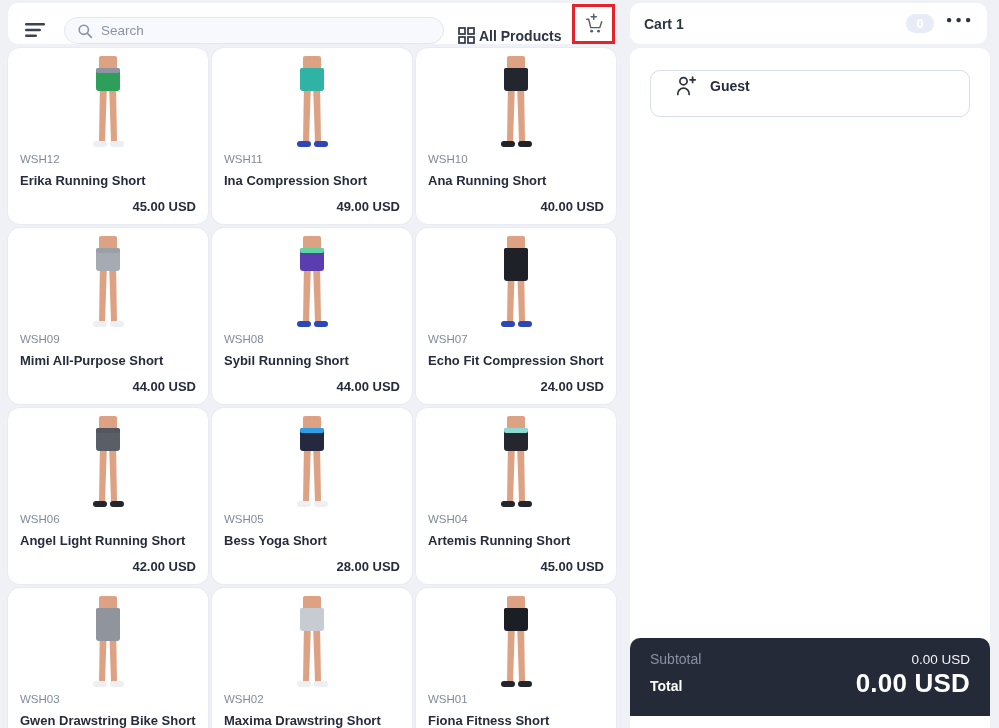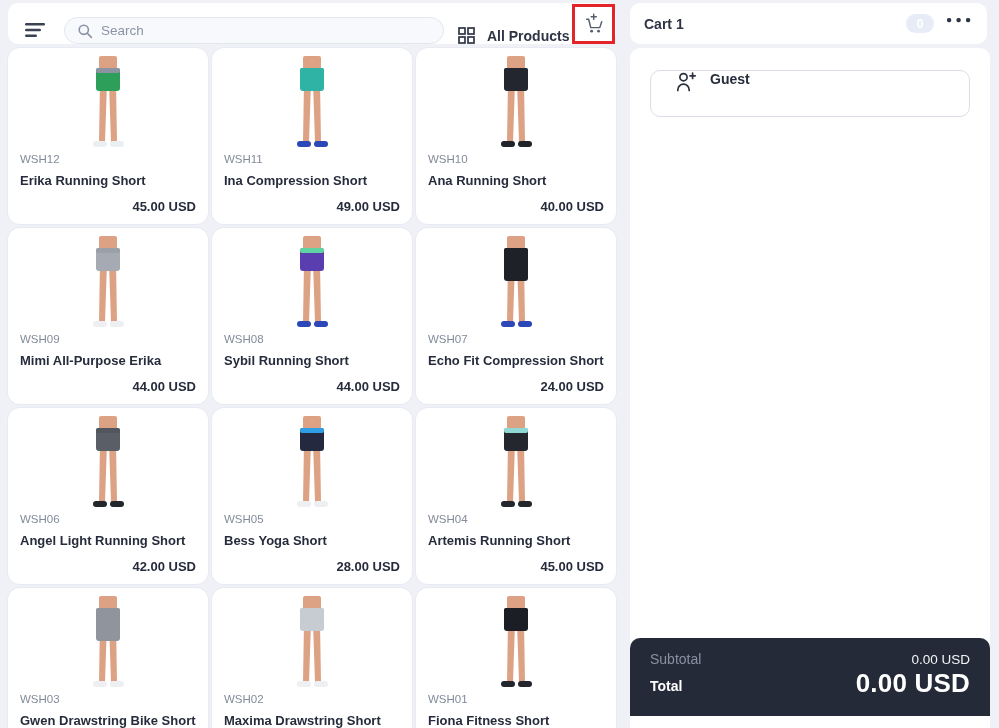--- a/index.html
+++ b/index.html
@@ -15,41 +15,41 @@
   body{font-family:"Liberation Sans",sans-serif;background:var(--page-bg);}
   .app{position:relative;width:999px;height:728px;background:var(--page-bg);overflow:hidden;}
 
   
   .header-left{position:absolute;left:8px;top:3px;width:608px;height:41px;background:#fff;border-radius:10px;display:flex;align-items:flex-end;}
   .menu-btn{margin-left:13px;border:none;background:none;cursor:pointer;display:flex;align-items:center;padding:6px 4px;}
   .search-wrap{position:relative;margin-left:13px;width:380px;height:27px;}
   .search-wrap input{width:100%;height:100%;border:1px solid #e2e6ee;border-radius:14px;background:#f8f9fc;padding:0 12px 0 36px;font-size:13.5px;color:#39404f;font-family:"Liberation Sans",sans-serif;outline:none;}
   .search-wrap input::placeholder{color:#8b93a5;}
   .search-icon{position:absolute;left:13px;top:5.5px;}
-  .all-products-btn{margin-left:14px;border:none;background:none;cursor:pointer;display:flex;align-items:center;gap:12px;font-family:"Liberation Sans",sans-serif;font-size:14px;font-weight:700;color:#2e3444;white-space:nowrap;}
+  .all-products-btn{margin-left:14px;border:none;background:none;cursor:pointer;display:flex;align-items:center;gap:4px;font-family:"Liberation Sans",sans-serif;font-size:14px;font-weight:700;color:#2e3444;white-space:nowrap;}
   .cart-add-wrap{position:absolute;right:1px;top:0;width:42px;height:41px;}
   .annotation-box{position:absolute;left:-1px;top:1px;width:43px;height:40px;border:3px solid var(--annotation-red);pointer-events:none;z-index:5;}
   .cart-add-btn{position:absolute;inset:3px;border:none;background:#fff;cursor:pointer;display:flex;align-items:center;justify-content:center;}
 
   .header-right{position:absolute;left:630px;top:3px;width:357px;height:41px;background:#fff;border-radius:10px;display:flex;align-items:center;cursor:pointer;}
   .cart-tab-label{margin-left:14px;font-size:14px;font-weight:700;color:#2e3444;}
   .order-badge{position:absolute;left:276px;top:11px;width:28px;height:19px;border-radius:10px;background:var(--badge-bg);color:#fff;font-size:12px;font-weight:700;display:flex;align-items:center;justify-content:center;}
   .more-btn{position:absolute;right:10px;top:8px;border:none;background:none;cursor:pointer;padding:6px;display:flex;}
 
   
   .product-grid{position:absolute;left:8px;top:48px;width:608px;display:grid;grid-template-columns:repeat(3,200px);grid-auto-rows:176px;gap:4px;}
   .product-card{background:#fff;border-radius:12px;overflow:hidden;display:flex;flex-direction:column;cursor:pointer;box-shadow:0 0 0 1px rgba(40,50,80,0.03);}
   .card-img{height:103px;display:flex;justify-content:center;align-items:flex-start;padding-top:7px;flex:none;}
   .p-sku{margin:2px 12px 0;font-size:11.5px;color:var(--text-gray);white-space:nowrap;}
   .p-name{margin:8px 12px 0;font-size:13px;font-weight:700;color:var(--text-dark);white-space:nowrap;overflow:hidden;}
   .p-price{margin:11px 12px 0;font-size:13px;font-weight:700;color:var(--text-dark);white-space:nowrap;text-align:right;}
 
   
   .cart-panel{position:absolute;left:630px;top:48px;width:360px;height:680px;background:#fff;border-radius:10px 10px 0 0;}
-  .customer-btn{display:flex;align-items:flex-start;gap:13px;margin:22px 20px 0;width:320px;height:47px;border:1px solid #d9dee8;border-radius:10px;background:#fff;cursor:pointer;padding:0 0 16px 24px;font-family:"Liberation Sans",sans-serif;font-size:14px;font-weight:700;color:#272c3c;}
+  .customer-btn{display:flex;align-items:center;gap:13px;margin:22px 20px 0;width:320px;height:47px;border:1px solid #d9dee8;border-radius:10px;background:#fff;cursor:pointer;padding:0 0 16px 24px;font-family:"Liberation Sans",sans-serif;font-size:14px;font-weight:700;color:#272c3c;}
   .cart-items{position:absolute;left:0;top:92px;width:100%;bottom:78px;}
   .order-summary{position:absolute;left:0;bottom:12px;width:360px;height:78px;background:var(--footer-bg);border-radius:10px 10px 0 0;padding:13px 20px 8px;color:#fff;}
   .sum-row1{display:flex;justify-content:space-between;align-items:center;}
   .subtotal-label{font-size:14px;color:#8a90a0;}
   .subtotal-value{font-size:13.5px;color:#f2f3f5;}
   .sum-row2{display:flex;justify-content:space-between;align-items:flex-end;margin-top:1px;}
   .total-label{font-size:14px;font-weight:700;color:#fff;padding-bottom:5px;}
   .total-value{font-size:26px;font-weight:700;color:#fff;letter-spacing:0.2px;}
 </style>
 </head>
@@ -164,21 +164,21 @@
           <rect x="24" y="1" width="18" height="16" rx="2" fill="#dca283"></rect>
           <polygon points="25,28 32,28 30,87 24,87" fill="#dca283"></polygon>
           <polygon points="34,28 41,28 42,87 36,87" fill="#dca283"></polygon>
           <rect class="shorts" x="21" y="13" width="24" height="23" rx="3" fill="#a6abb3"></rect>
           <rect class="band" x="21" y="13" width="24" height="5" rx="2" fill="#9aa0a8"></rect>
           <rect class="shoe" x="18" y="86" width="14" height="6" rx="3" fill="#edeff2"></rect>
           <rect class="shoe" x="35" y="86" width="14" height="6" rx="3" fill="#edeff2"></rect>
         </svg>
       </div>
       <div class="p-sku">WSH09</div>
-      <div class="p-name">Mimi All-Purpose Erika</div>
+      <div class="p-name">Mimi All-Purpose Short</div>
       <div class="p-price">44.00 USD</div>
     </div>
 
     <div class="product-card">
       <div class="card-img">
         <svg width="66" height="94" viewBox="0 0 66 94">
           <rect x="24" y="1" width="18" height="16" rx="2" fill="#dca283"></rect>
           <polygon points="25,28 32,28 30,87 24,87" fill="#dca283"></polygon>
           <polygon points="34,28 41,28 42,87 36,87" fill="#dca283"></polygon>
           <rect class="shorts" x="21" y="13" width="24" height="23" rx="3" fill="#5a3dae"></rect>

